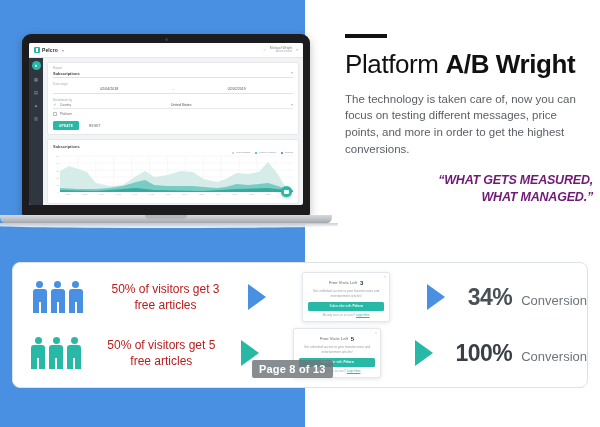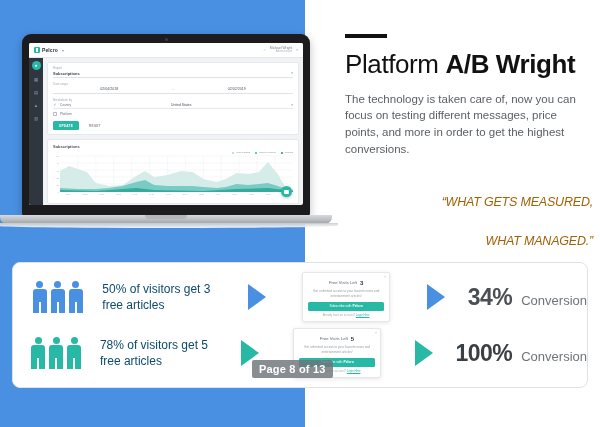--- a/index.html
+++ b/index.html
@@ -210,26 +210,25 @@
     color: #5a5f66;
   }
   .quote {
     position: absolute;
     left: 345px; top: 172px;
     width: 248px;
     text-align: right;
   }
   .quote-text {
     font-size: 12.5px;
-    font-weight: normal;
+    font-weight: bold;
     font-style: italic;
-    color: #a16207;
+    color: #701a75;
     line-height: 1.35;
     letter-spacing: -0.2px;
-    margin-top: 22px;
   }
   .quote-author {
     margin-top: 20px;
     font-size: 12.5px;
     font-weight: bold;
     font-style: italic;
     color: #111111;
     letter-spacing: -0.2px;
   }
 
@@ -260,22 +259,22 @@
     border-radius: 3px 3px 0 0;
   }
   .person .body::after {
     content: ""; position: absolute;
     left: 50%; bottom: 0; margin-left: -1px;
     width: 2px; height: 11px; background: #ffffff;
   }
   .c-text {
     width: 130px;
     font-size: 12px;
-    color: #0c4a6e;
-    text-align: left;
+    color: #b91c1c;
+    text-align: center;
     line-height: 1.35;
   }
   .c-arrow { width: 58px; display: flex; justify-content: center; }
   .tri {
     width: 0; height: 0;
     border-top: 13px solid transparent;
     border-bottom: 13px solid transparent;
     border-left: 18px solid #4a90e2;
   }
   .tri.teal { border-left-color: #27b8a6; }
@@ -546,21 +545,21 @@
         </div>
       <div class="person">
           <div class="head" style="background:#27b8a6"></div>
           <div class="body" style="background:#27b8a6"></div>
         </div>
       <div class="person">
           <div class="head" style="background:#27b8a6"></div>
           <div class="body" style="background:#27b8a6"></div>
         </div>
     </div>
-    <div class="c-text">78% of visitors get 5 free articles</div>
+    <div class="c-text">50% of visitors get 5 free articles</div>
     <div class="c-arrow">
         <div class="tri teal"></div>
       </div>
     <div class="c-card">
       <div class="popup">
         <div class="popup-x">×</div>
         <div class="popup-h">
           <span class="t">Free Visits Left</span>
           <span class="n">5</span>
         </div>

